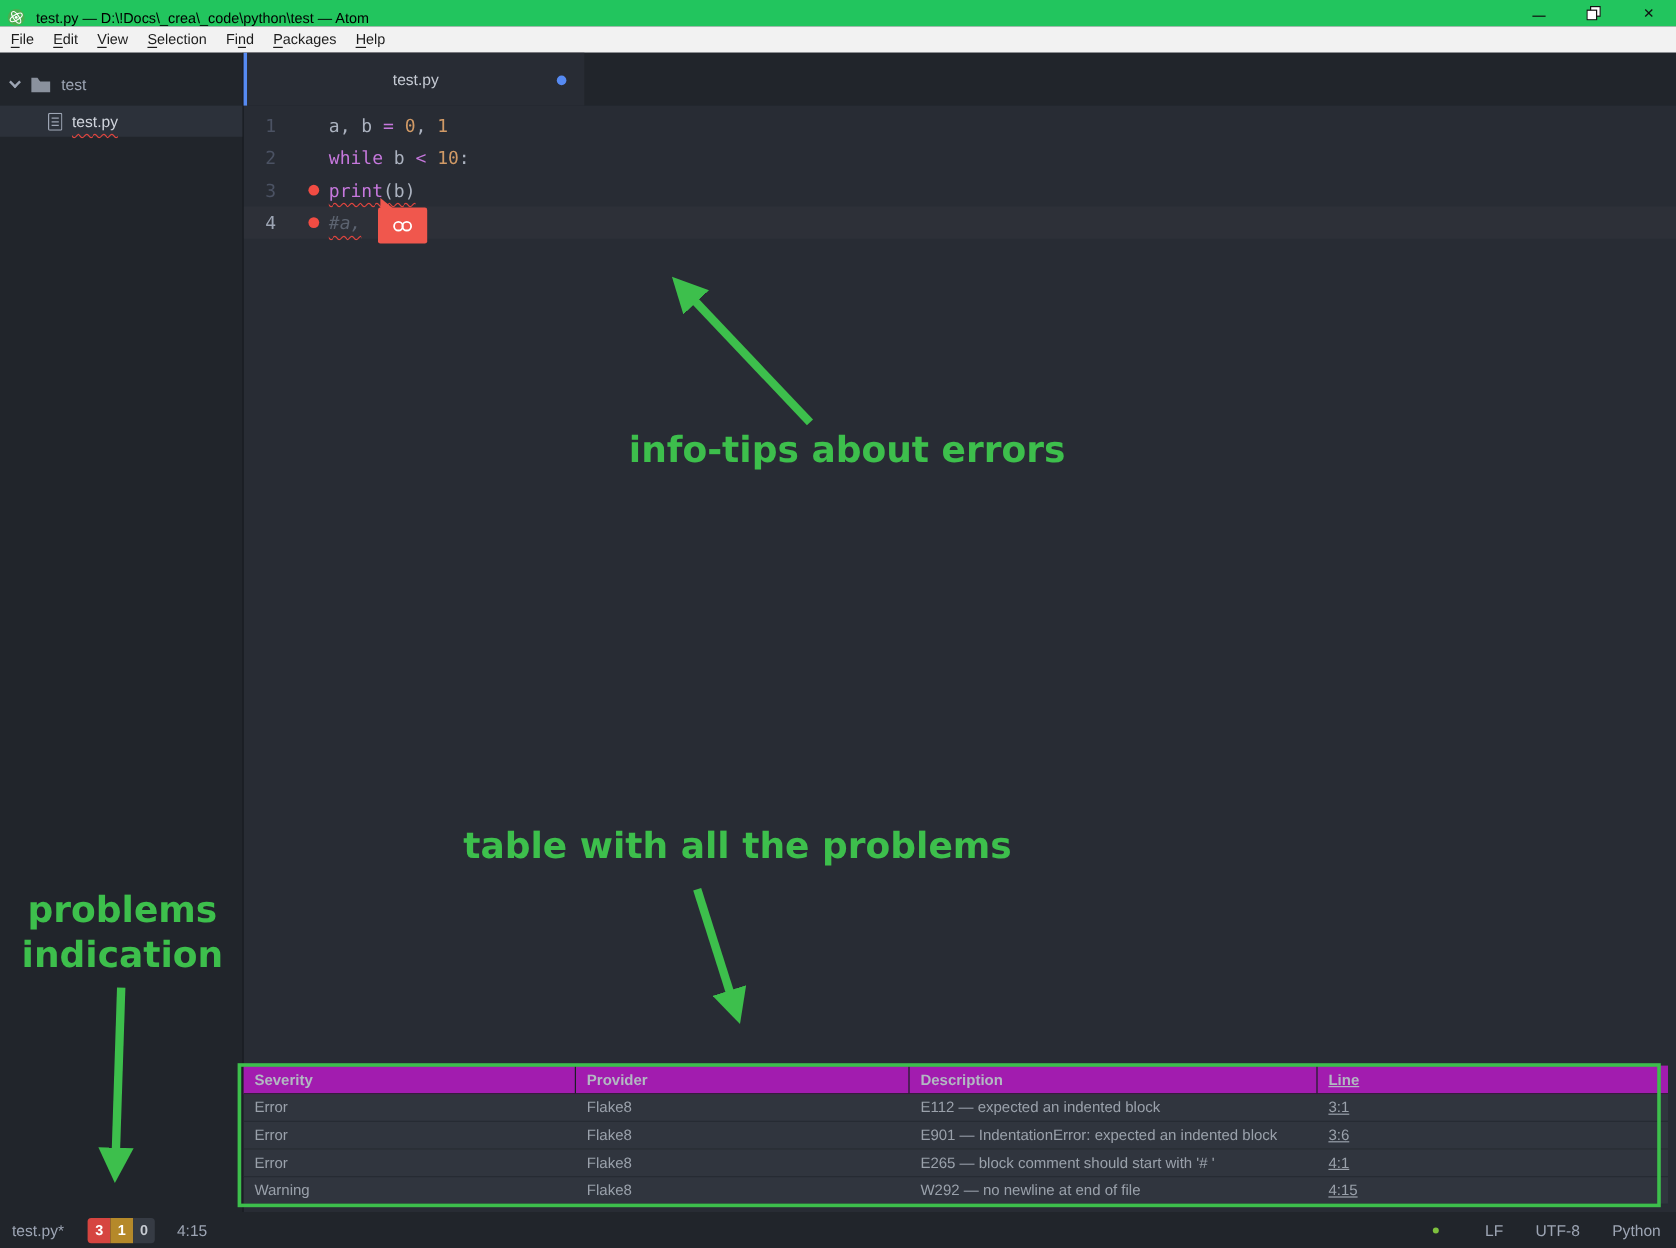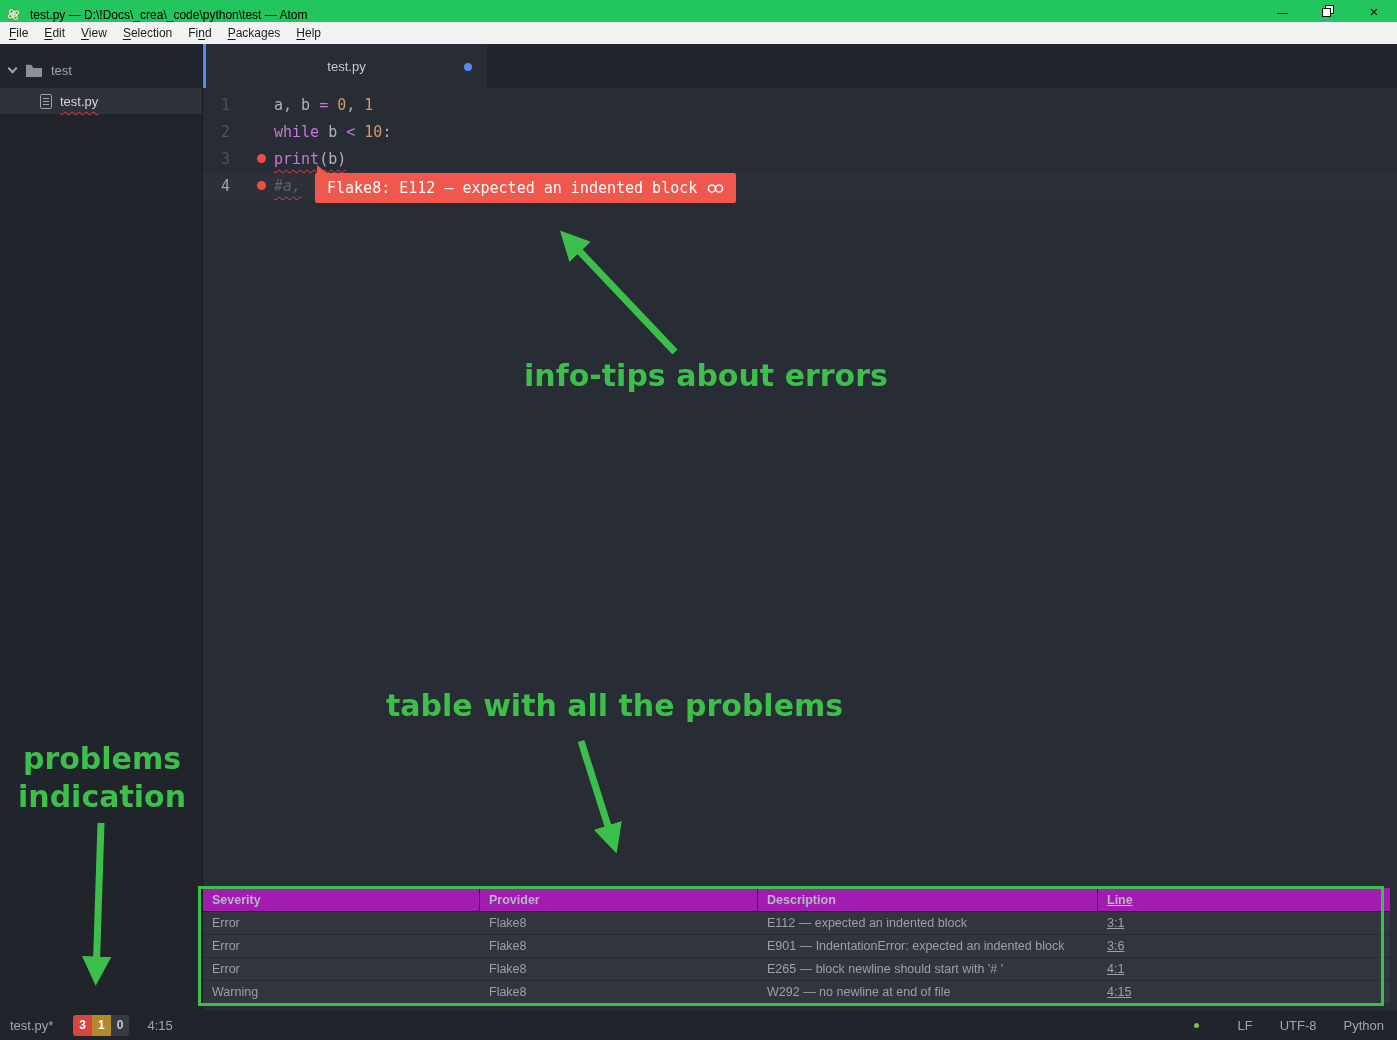--- a/index.html
+++ b/index.html
@@ -171,21 +171,20 @@
 
     <div class="editor">
         <div class="code-line"><span class="ln">1</span><span class="dotcol"></span><span><span class="tok-plain">a, b </span><span class="tok-op">= </span><span class="tok-num">0</span><span class="tok-plain">, </span><span class="tok-num">1</span></span></div>
         <div class="code-line"><span class="ln">2</span><span class="dotcol"></span><span><span class="tok-kw">while </span><span class="tok-plain">b </span><span class="tok-op">&lt; </span><span class="tok-num">10</span><span class="tok-plain">:</span></span></div>
         <div class="code-line"><span class="ln">3</span><span class="dotcol"><span class="dot"></span></span><span class="squiggle"><span class="tok-kw">print</span><span class="tok-plain">(b)</span></span></div>
         <div class="code-line active"><span class="ln">4</span><span class="dotcol"><span class="dot"></span></span><span class="squiggle"><span class="tok-comment">#a,</span></span></div>
       </div>
   </div>
 
   <div class="tooltip">
-    <span>Flake8: E112 — expected an indented block</span>
     <svg width="17" height="13" viewBox="0 0 17 13">
       <circle cx="5" cy="6.5" r="3.6" fill="none" stroke="#fff" stroke-width="1.5"></circle>
       <circle cx="12" cy="6.5" r="3.6" fill="none" stroke="#fff" stroke-width="1.5"></circle>
     </svg>
   </div>
 
   <div class="lint-panel">
     <div class="lp-header">
       <span class="c0">Severity</span>
       <span class="c1">Provider</span>
@@ -201,21 +200,21 @@
         </div>
         <div class="lp-row">
           <span class="c0">Error</span>
           <span class="c1">Flake8</span>
           <span class="c2">E901 — IndentationError: expected an indented block</span>
           <span class="c3">3:6</span>
         </div>
         <div class="lp-row">
           <span class="c0">Error</span>
           <span class="c1">Flake8</span>
-          <span class="c2">E265 — block newline should start with '# '</span>
+          <span class="c2">E265 — block comment should start with '# '</span>
           <span class="c3">4:1</span>
         </div>
         <div class="lp-row">
           <span class="c0">Warning</span>
           <span class="c1">Flake8</span>
           <span class="c2">W292 — no newline at end of file</span>
           <span class="c3">4:15</span>
         </div>
       </div>
   </div>

